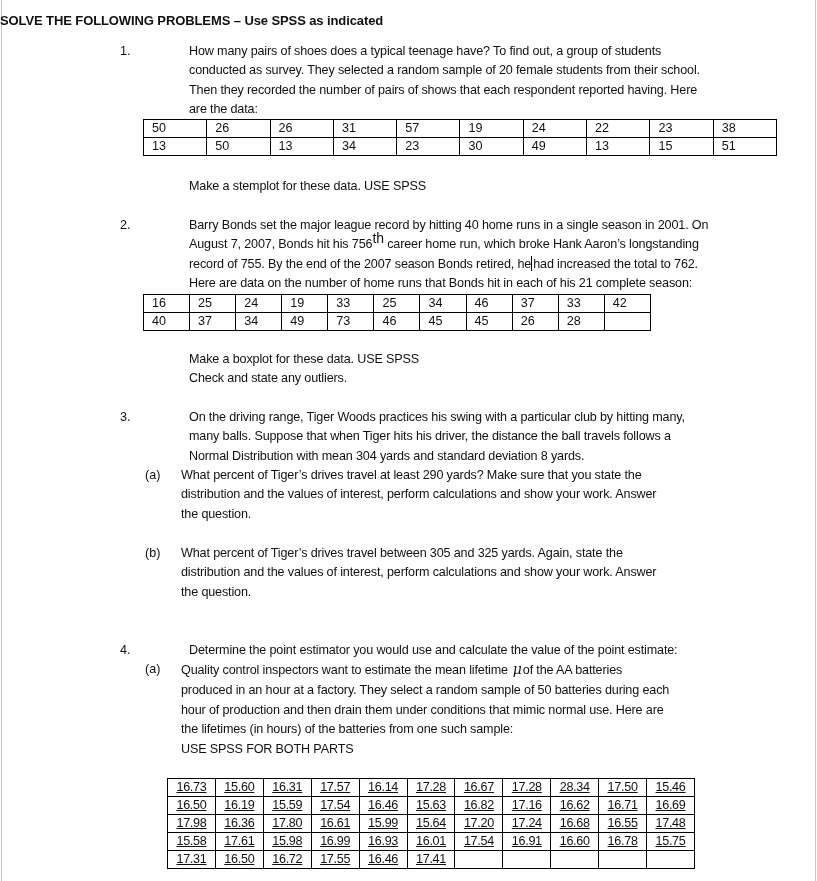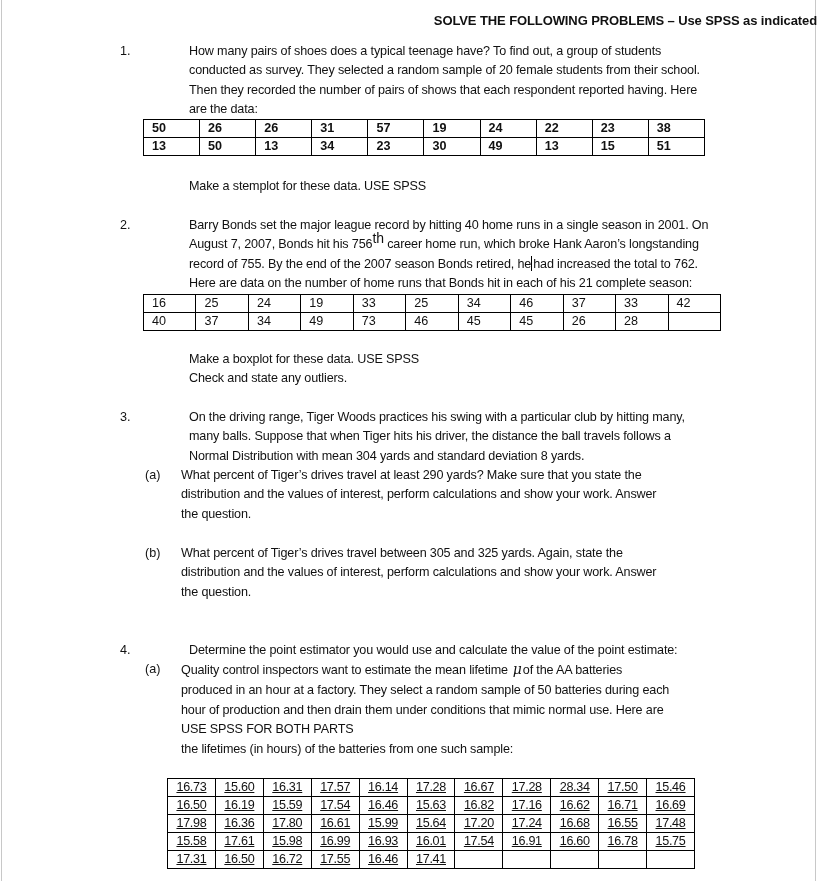--- a/index.html
+++ b/index.html
@@ -21,21 +21,21 @@
       background: #c8c8c8;
     }
     .page-edge-right {
       position: absolute; left: 815px; top: 0; width: 1px; height: 881px;
       background: #c8c8c8;
     }
     .title {
       position: absolute;
       left: 0; width: 817px;
       top: 13px;
-      text-align: right;
+      text-align: left;
       font-weight: bold;
       font-size: 13px;
       letter-spacing: -0.1px;
     }
     .num {
       position: absolute;
       left: 120px;
       width: 22px;
       line-height: 19.4px;
     }
@@ -86,22 +86,22 @@
     table.data td {
       border: 1px solid #000;
       padding: 0 0 0 8px;
       height: 17px;
       line-height: 17px;
       font-size: 12.6px;
       text-align: left;
       white-space: nowrap;
       overflow: hidden;
     }
-    #table1 { left: 143px; top: 119px; width: 562px; font-weight: bold; }
-    #table2 { left: 143px; top: 294px; width: 578px; }
+    #table1 { left: 143px; top: 119px; width: 634px; }
+    #table2 { left: 143px; top: 294px; width: 508px; }
     #table3 { left: 167px; top: 778px; width: 528px; }
     #table3 td {
       padding: 0;
       text-align: center;
       font-size: 12.6px;
       letter-spacing: -0.3px;
       text-decoration: underline;
     }
   </style>
 </head>
@@ -227,22 +227,22 @@
 <div class="num" style="top:641px">4.</div>
 <div class="para" style="top:641px">
   <span class="line">Determine the point estimator you would use and calculate the value of the point estimate:</span>
 </div>
 
 <div class="sub-label" style="top:660px">(a)</div>
 <div class="sub-para" style="top:660px; line-height:19.8px">
   <span class="line"><span>Quality control inspectors want to estimate the mean lifetime</span><span class="mu">μ</span><span>of the AA batteries</span></span>
   <span class="line">produced in an hour at a factory. They select a random sample of 50 batteries during each</span>
   <span class="line">hour of production and then drain them under conditions that mimic normal use. Here are</span>
+  <span class="line">the lifetimes (in hours) of the batteries from one such sample:</span>
   <span class="line">USE SPSS FOR BOTH PARTS</span>
-  <span class="line">the lifetimes (in hours) of the batteries from one such sample:</span>
 </div>
 
 <table class="data" id="table3">
   <colgroup>
       <col span="11" style="width:9.09%">
     </colgroup>
   <tbody>
       <tr>
     <td>16.73</td>
     <td>15.60</td>

